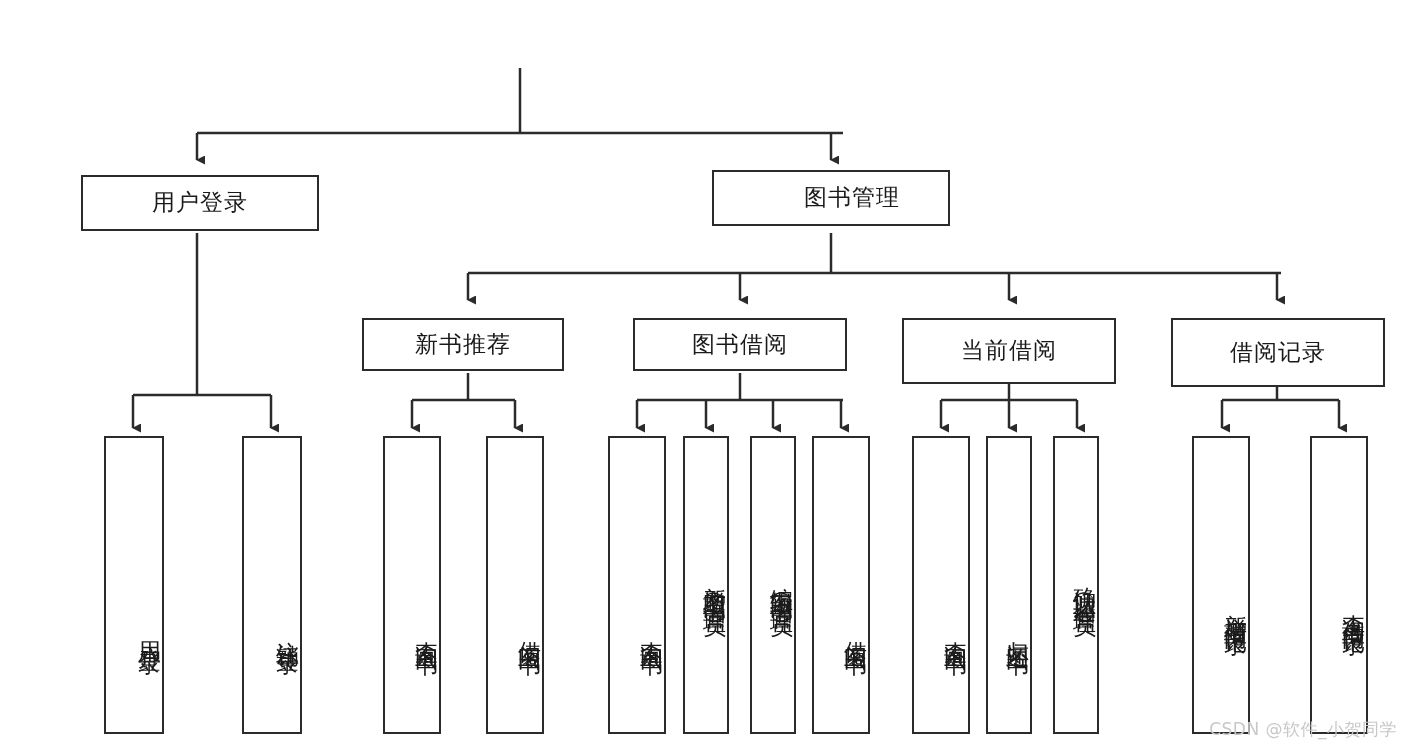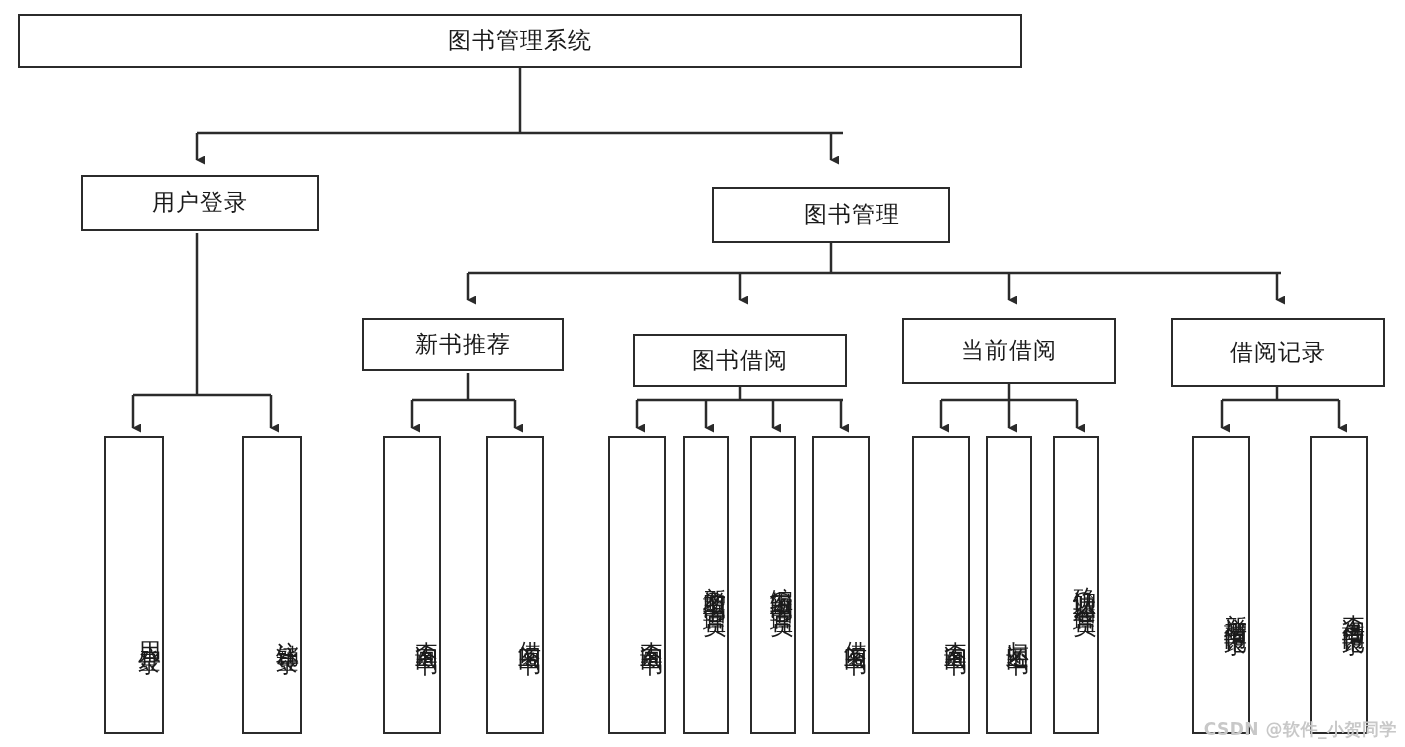--- a/index.html
+++ b/index.html
@@ -62,21 +62,20 @@
   }
   #watermark {
     position: absolute;
     right: 8px;
     bottom: 6px;
     font-size: 17px;
     color: #c8c8c8;
     letter-spacing: 0.5px;
     z-index: 5;
     white-space: nowrap;
-    font-weight: bold;
   }
 </style>
 </head>
 <body>
 
 <div id="canvas">
 
   <svg id="edges" viewBox="0 0 1405 747" xmlns="http://www.w3.org/2000/svg">
     <defs>
       <marker id="arrow" markerWidth="9" markerHeight="9" refX="4.5" refY="8" orient="auto" markerUnits="userSpaceOnUse">
@@ -120,35 +119,32 @@
       <path d="M 1009 400 L 1009 428" marker-end="url(#arrow)"></path>
       <path d="M 1077 400 L 1077 428" marker-end="url(#arrow)"></path>
 
       <path d="M 1277 373 L 1277 400"></path>
       <path d="M 1222 400 L 1339 400"></path>
       <path d="M 1222 400 L 1222 428" marker-end="url(#arrow)"></path>
       <path d="M 1339 400 L 1339 428" marker-end="url(#arrow)"></path>
     </g>
   </svg>
 
-  <div class="node horizontal" style="left:18px; top:14px; width:1004px; height:54px;">
-    <span class="label">图书管理系统</span>
-  </div>
 
   <div class="node horizontal" style="left:81px; top:175px; width:238px; height:56px;">
     <span class="label">用户登录</span>
   </div>
-  <div class="node horizontal" style="left:712px; top:187px; width:238px; height:56px;padding-left:42px;">
+  <div class="node horizontal" style="left:712px; top:170px; width:238px; height:56px;padding-left:42px;">
     <span class="label">图书管理</span>
   </div>
 
   <div class="node horizontal" style="left:362px; top:318px; width:202px; height:53px;">
     <span class="label">新书推荐</span>
   </div>
-  <div class="node horizontal" style="left:633px; top:318px; width:214px; height:53px;margin-top:16px;">
+  <div class="node horizontal" style="left:633px; top:318px; width:214px; height:53px;">
     <span class="label">图书借阅</span>
   </div>
   <div class="node horizontal" style="left:902px; top:318px; width:214px; height:66px;">
     <span class="label">当前借阅</span>
   </div>
   <div class="node horizontal" style="left:1171px; top:318px; width:214px; height:69px;">
     <span class="label">借阅记录</span>
   </div>
 
   <div class="node vertical" style="left:104px; top:436px; width:60px; height:298px; padding-top:92px;">

